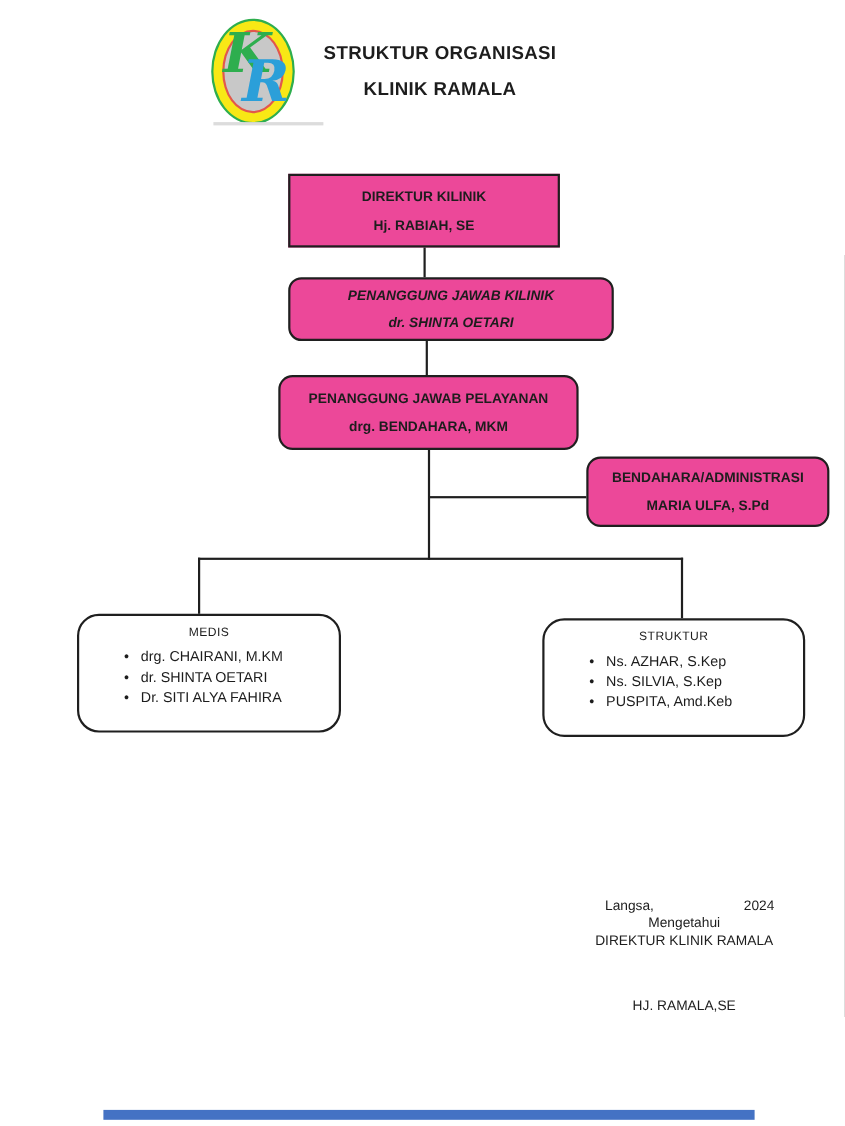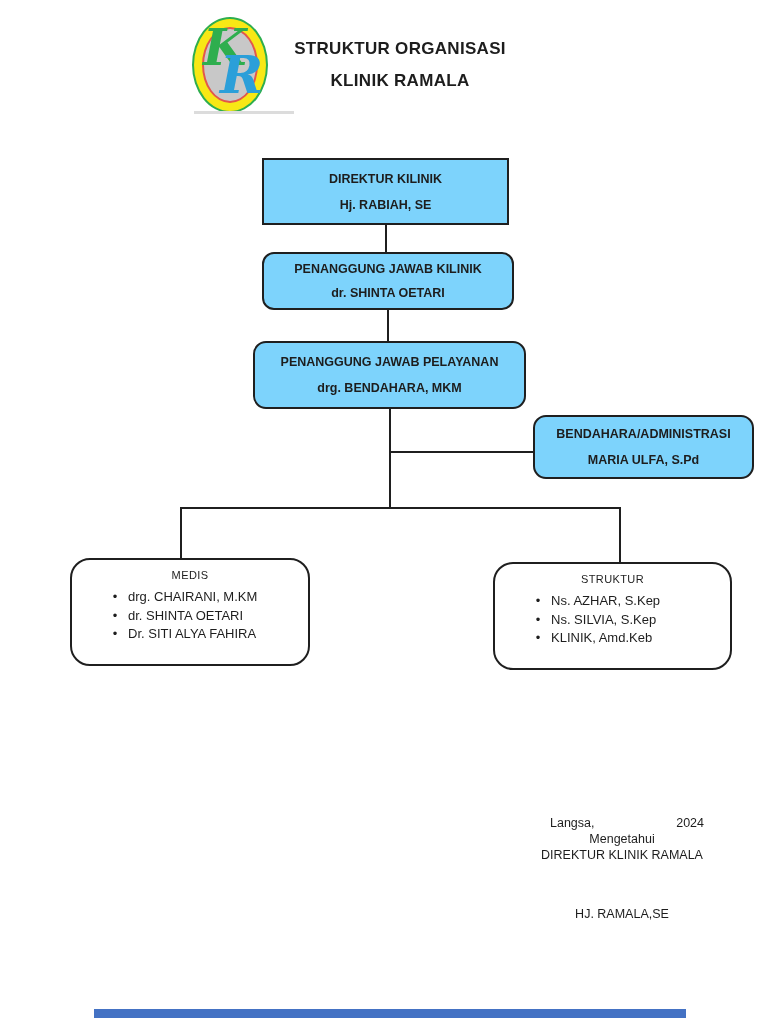--- a/index.html
+++ b/index.html
@@ -48,29 +48,29 @@
   .doc-title {
     position: absolute; left: 284px; top: 33px; width: 232px;
     text-align: center; font-weight: bold; font-size: 17px;
     line-height: 32px; letter-spacing: 0.3px; color: #1d1d1d;
   }
 
   
   .node {
     position: absolute;
     border: 2px solid #1f1f1f;
-    background: #7dd3fc;
+    background: #ec4899;
     display: flex; flex-direction: column;
     justify-content: center; align-items: center;
     gap: 12px;
     text-align: center;
     font-weight: bold; font-size: 12.5px; color: #1d1d1d;
   }
   .node-direktur     { left: 262px; top: 158px; width: 247px; height: 67px; }
-  .node-pj-klinik    { left: 262px; top: 252px; width: 252px; height: 58px; border-radius: 12px; gap: 10px; }
+  .node-pj-klinik    { left: 262px; top: 252px; width: 296px; height: 58px; border-radius: 12px; gap: 10px; font-style: italic; }
   .node-pj-pelayanan { left: 253px; top: 341px; width: 273px; height: 68px; border-radius: 13px; }
   .node-bendahara    { left: 533px; top: 415px; width: 221px; height: 64px; border-radius: 13px; }
 
   .group-node {
     position: absolute;
     border: 2px solid #1f1f1f; background: #fff;
     border-radius: 20px;
     font-weight: normal; color: #1d1d1d;
     padding-top: 9px;
   }
@@ -161,21 +161,21 @@
       <li>dr. SHINTA OETARI</li>
       <li>Dr. SITI ALYA FAHIRA</li>
     </ul>
   </div>
 
   <div class="group-node group-paramedis">
     <div class="group-title">STRUKTUR</div>
     <ul class="group-list">
       <li>Ns. AZHAR, S.Kep</li>
       <li>Ns. SILVIA, S.Kep</li>
-      <li>KLINIK, Amd.Keb</li>
+      <li>PUSPITA, Amd.Keb</li>
     </ul>
   </div>
 
   <div class="conn conn-v1"></div>
   <div class="conn conn-v2"></div>
   <div class="conn conn-v3"></div>
   <div class="conn conn-branch"></div>
   <div class="conn conn-hbar"></div>
   <div class="conn conn-vleft"></div>
   <div class="conn conn-vright"></div>

